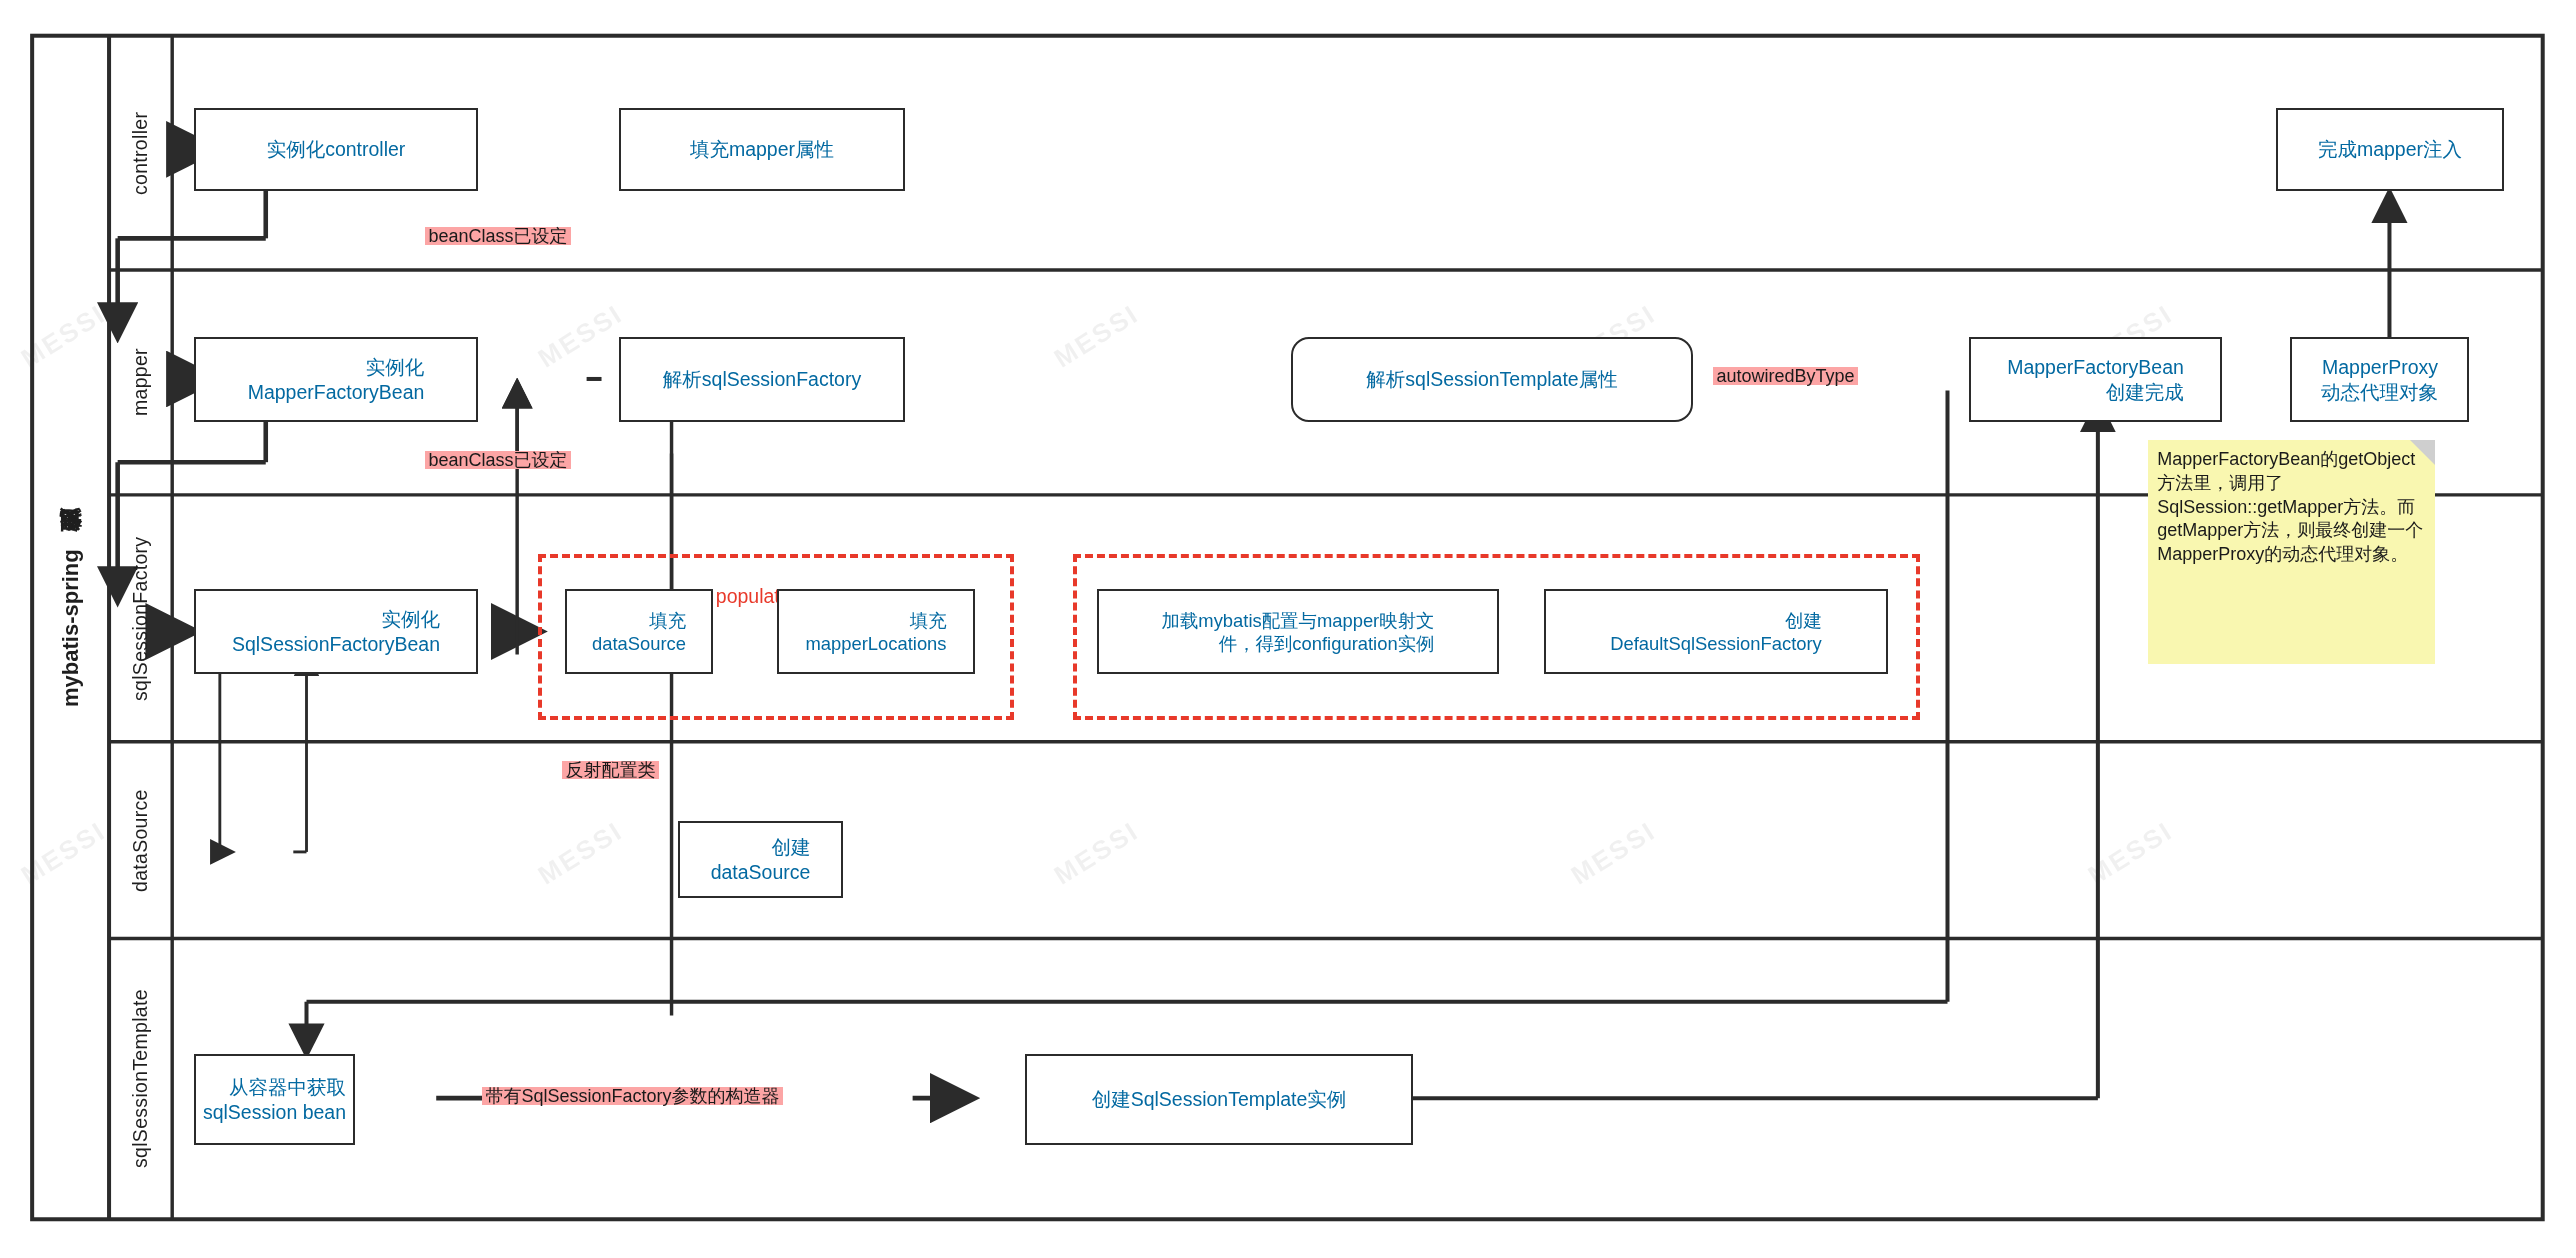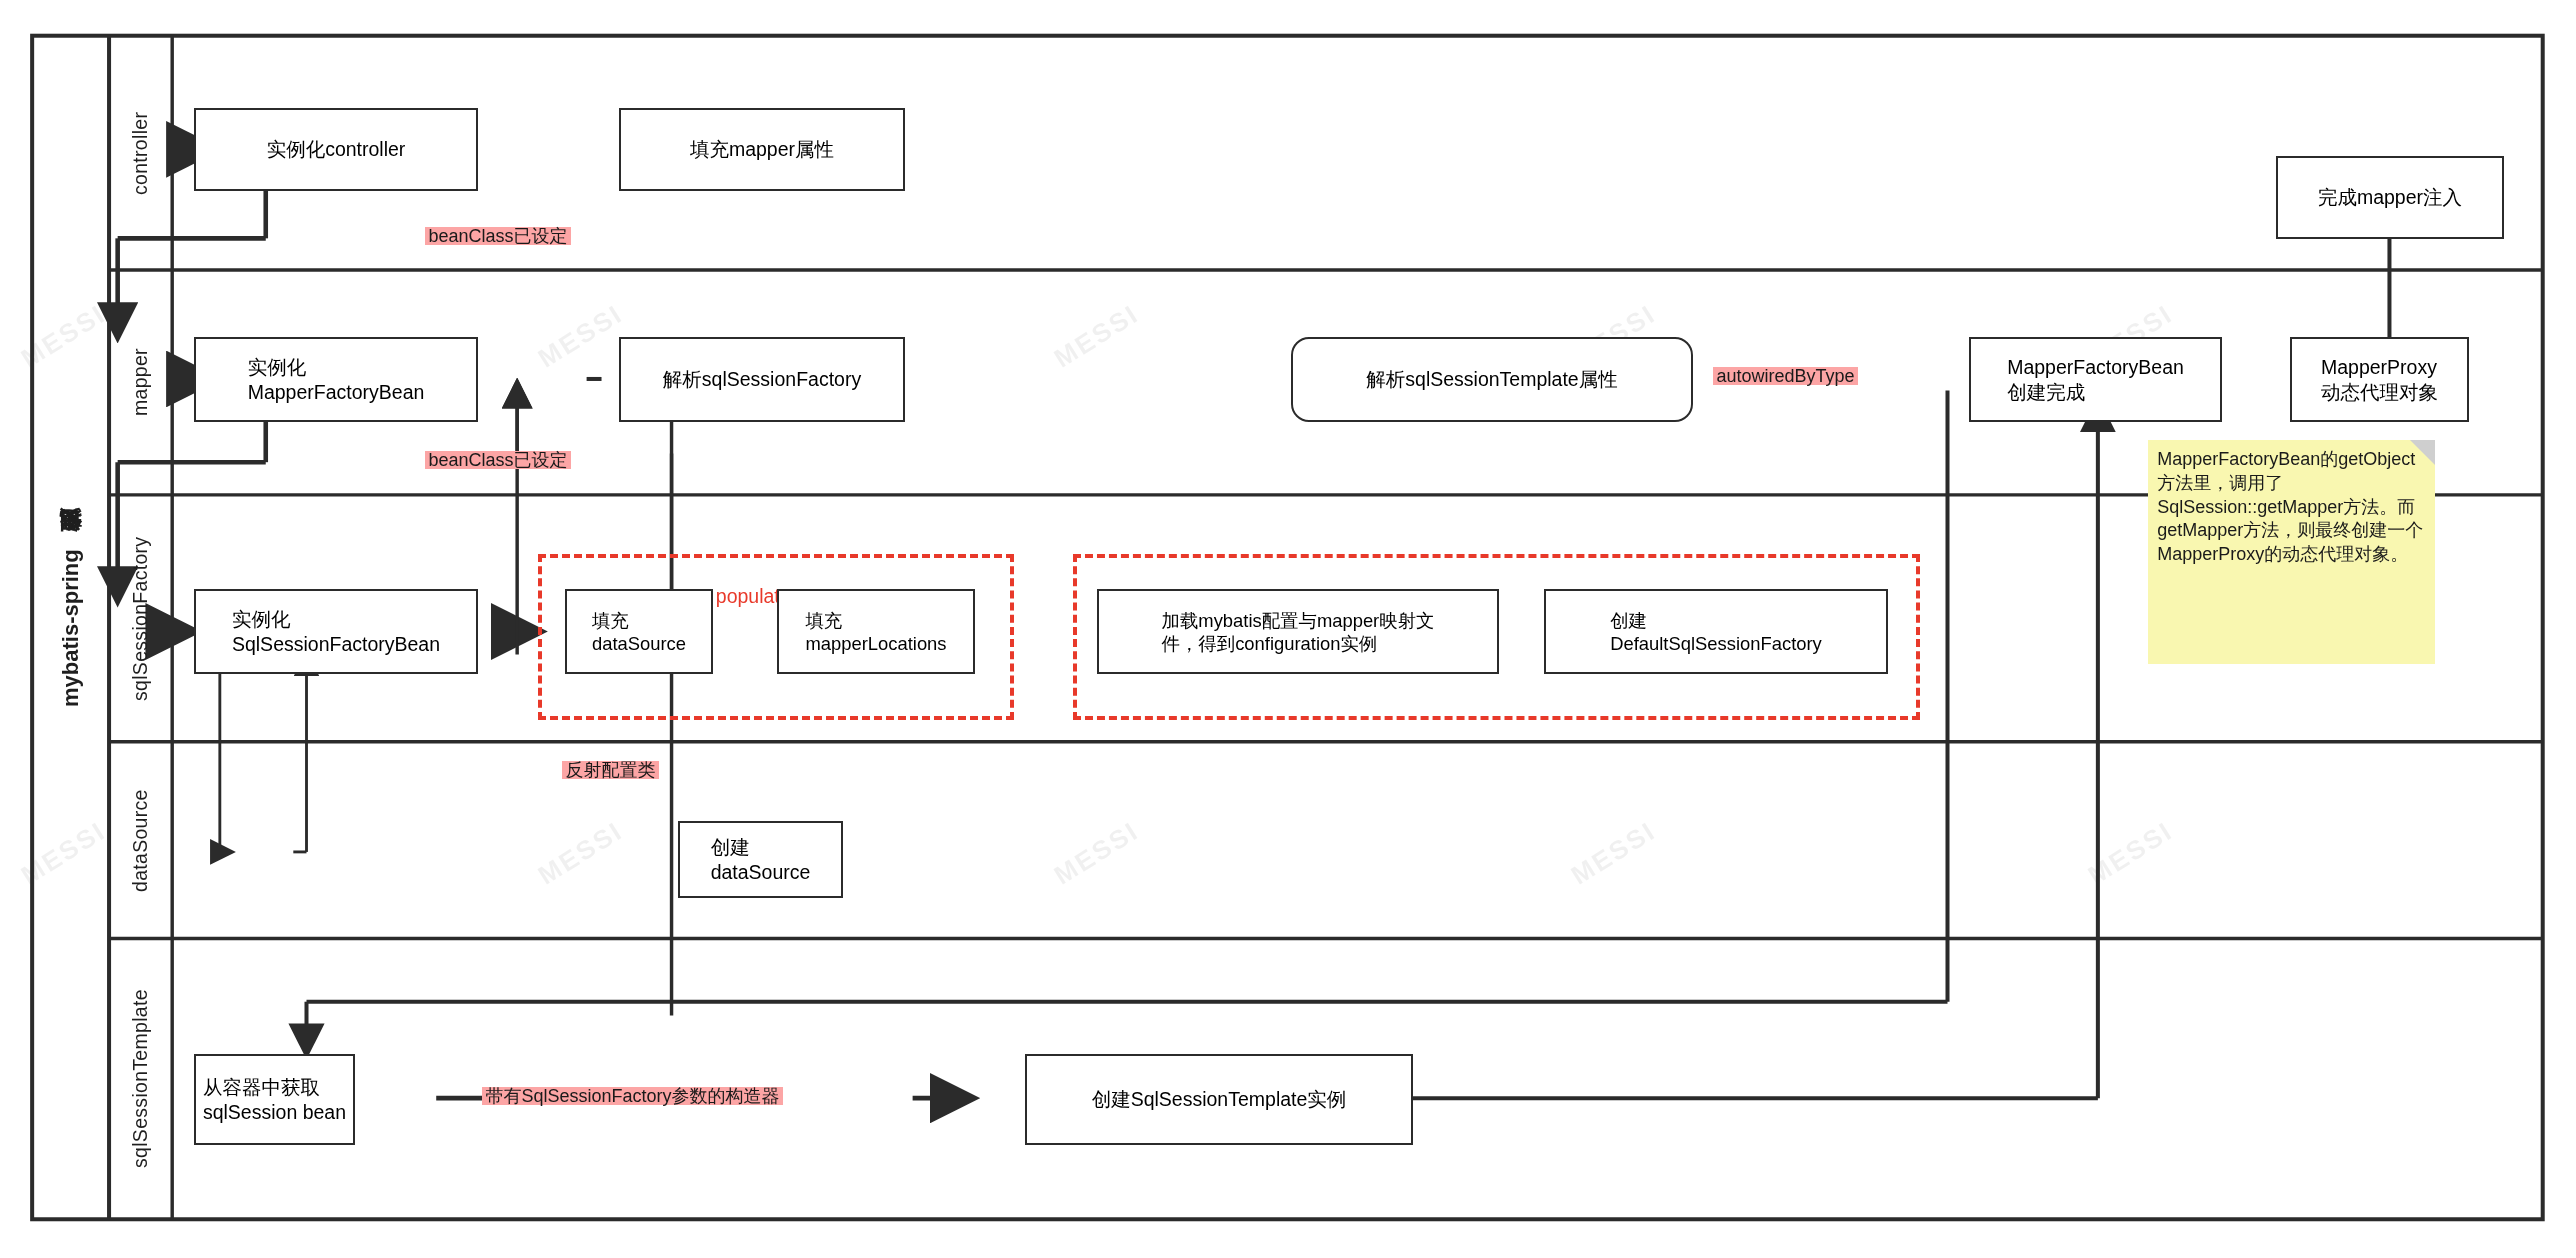--- a/index.html
+++ b/index.html
@@ -13,21 +13,21 @@
     font-size:19.5px;color:#1f1f1f;letter-spacing:0.3px;white-space:nowrap;
   }
   .outer-label{
     position:absolute;display:flex;align-items:center;justify-content:center;
     writing-mode:vertical-rl;transform:rotate(180deg);
     font-size:22px;font-weight:bold;color:#1f1f1f;white-space:nowrap;
   }
   .node{
     position:absolute;box-sizing:border-box;background:#ffffff;
     border:2.3px solid #2b2b2b;display:flex;align-items:center;justify-content:center;
-    text-align:left;color:#000000;font-size:19.5px;line-height:1.25;
+    text-align:right;color:#0369a1;font-size:19.5px;line-height:1.25;
     padding:2.3px 4.6px;
   }
   .node.small{font-size:18.4px;}
   .group-label{
     position:absolute;color:#e8392a;font-size:19.5px;white-space:nowrap;
     text-align:center;
     margin-top:20px;
   }
   .edge-label{
     position:absolute;color:#1a1a1a;font-size:18px;white-space:nowrap;
@@ -155,21 +155,21 @@
   <div class="swim-label" style="left:109px;top:742px;width:63px;height:197px;">dataSource</div>
   <div class="swim-label" style="left:109px;top:938px;width:63px;height:281px;">sqlSessionTemplate</div>
 
   <div style="position:absolute;left:538px;top:554px;width:476px;height:166px;border:4.6px dashed #e8392a;box-sizing:border-box;"></div>
   <div class="group-label" style="left:538px;top:565px;width:476px;">populateBean</div>
 
   <div style="position:absolute;left:1073px;top:554px;width:847px;height:166px;border:4.6px dashed #e8392a;box-sizing:border-box;"></div>
 
   <div class="node" style="left:194px;top:108px;width:284px;height:83px;">实例化controller</div>
   <div class="node" style="left:619px;top:108px;width:286px;height:83px;">填充mapper属性</div>
-  <div class="node" style="left:2276px;top:108px;width:228px;height:83px;margin-top:48px;">完成mapper注入</div>
+  <div class="node" style="left:2276px;top:108px;width:228px;height:83px;">完成mapper注入</div>
 
   <div class="node" style="left:194px;top:337px;width:284px;height:85px;white-space:pre-line;">实例化
 MapperFactoryBean</div>
   <div class="node" style="left:619px;top:337px;width:286px;height:85px;">解析sqlSessionFactory</div>
   <div class="node" style="left:1291px;top:337px;width:402px;height:85px;border-radius:18px;">解析sqlSessionTemplate属性</div>
   <div class="node" style="left:1969px;top:337px;width:253px;height:85px;white-space:pre-line;">MapperFactoryBean
 创建完成</div>
   <div class="node" style="left:2290px;top:337px;width:179px;height:85px;white-space:pre-line;">MapperProxy
 动态代理对象</div>
 

